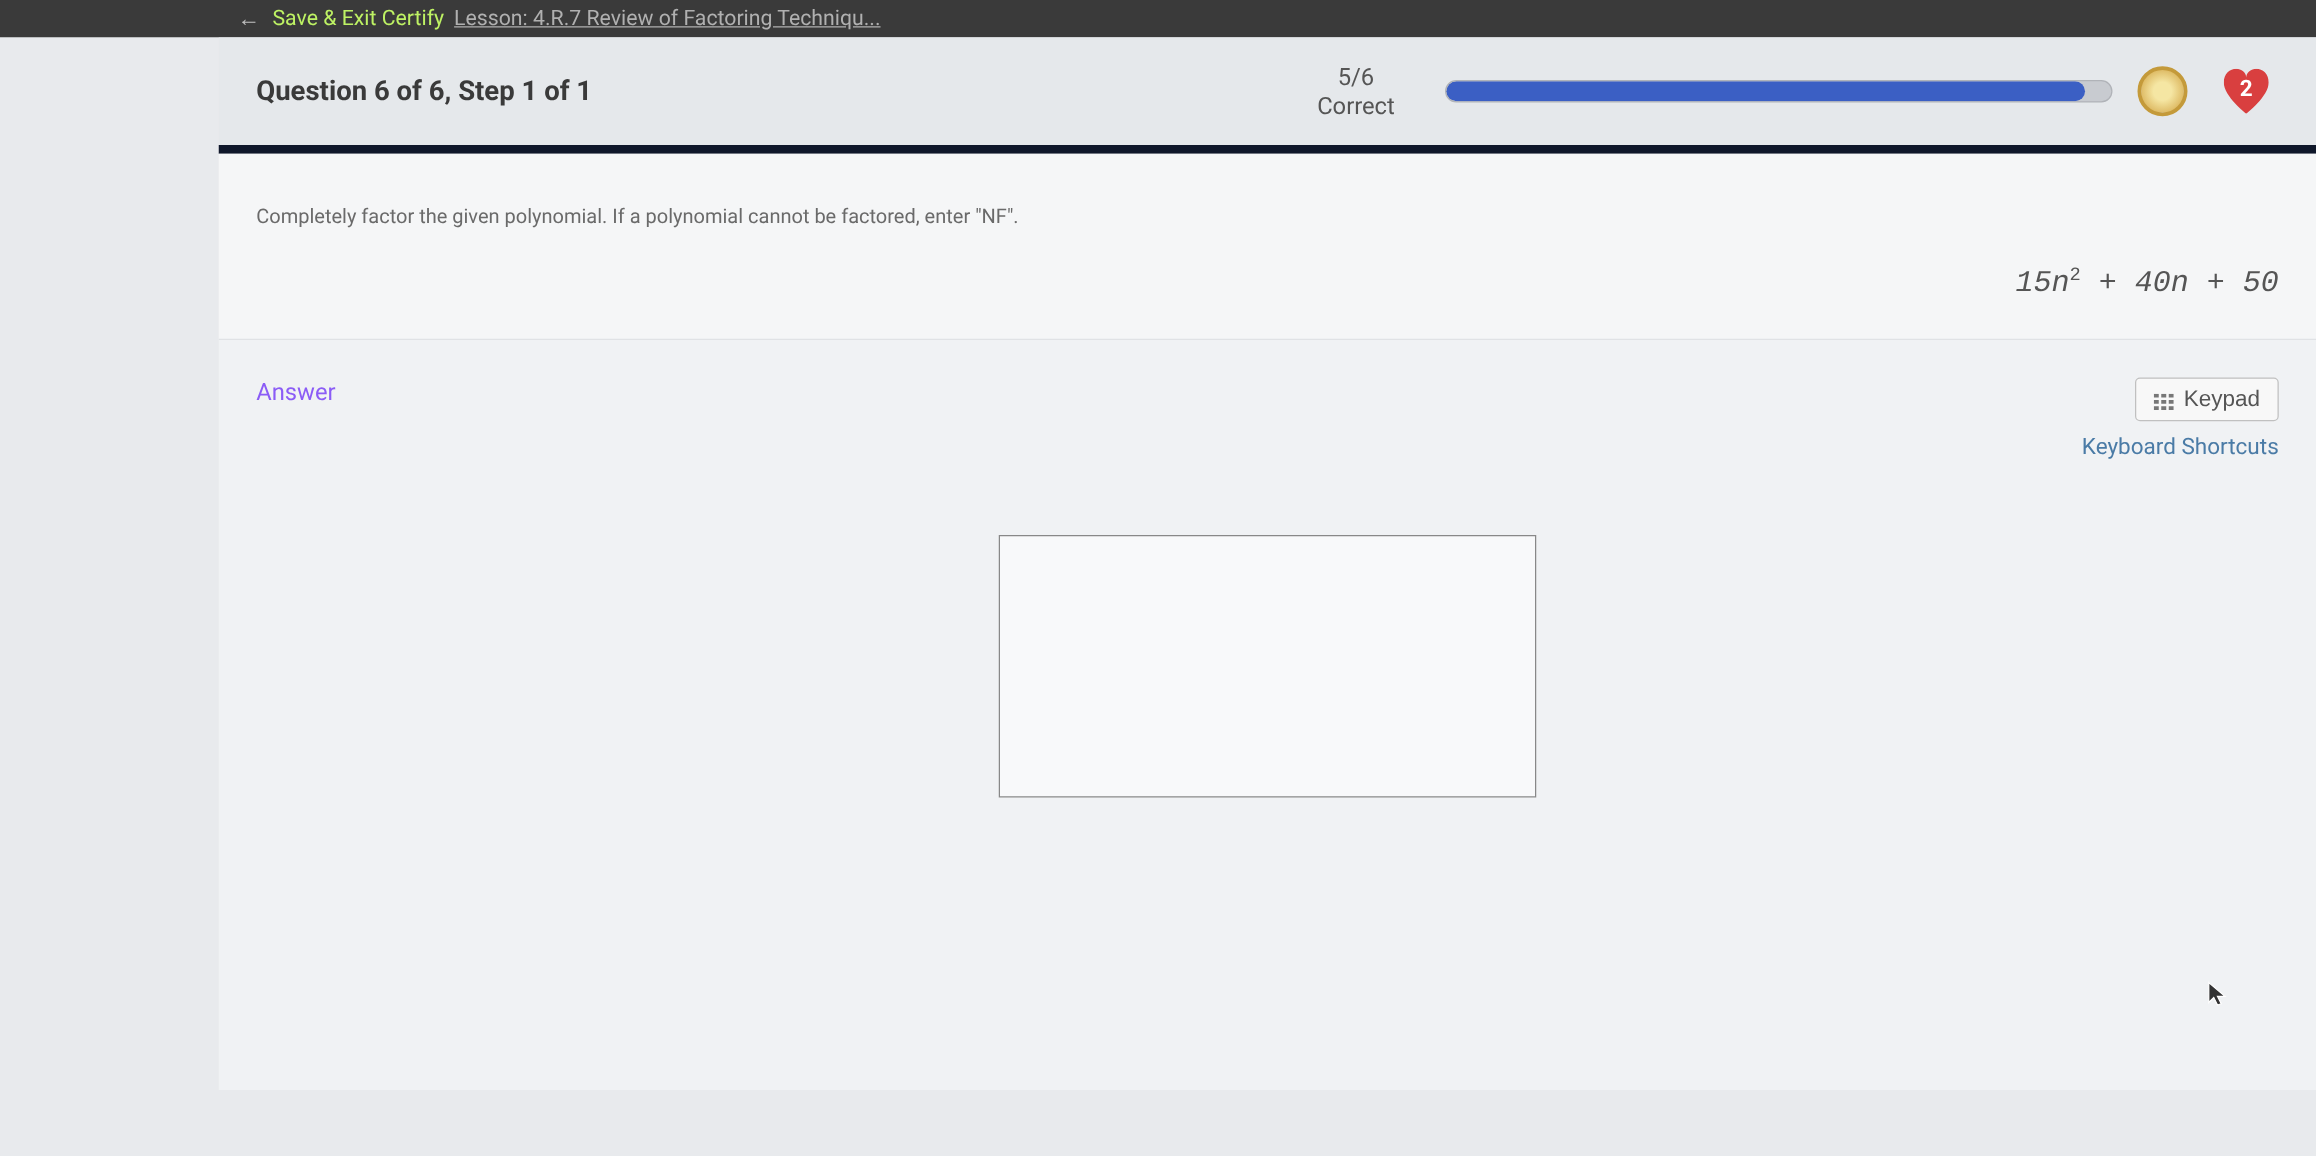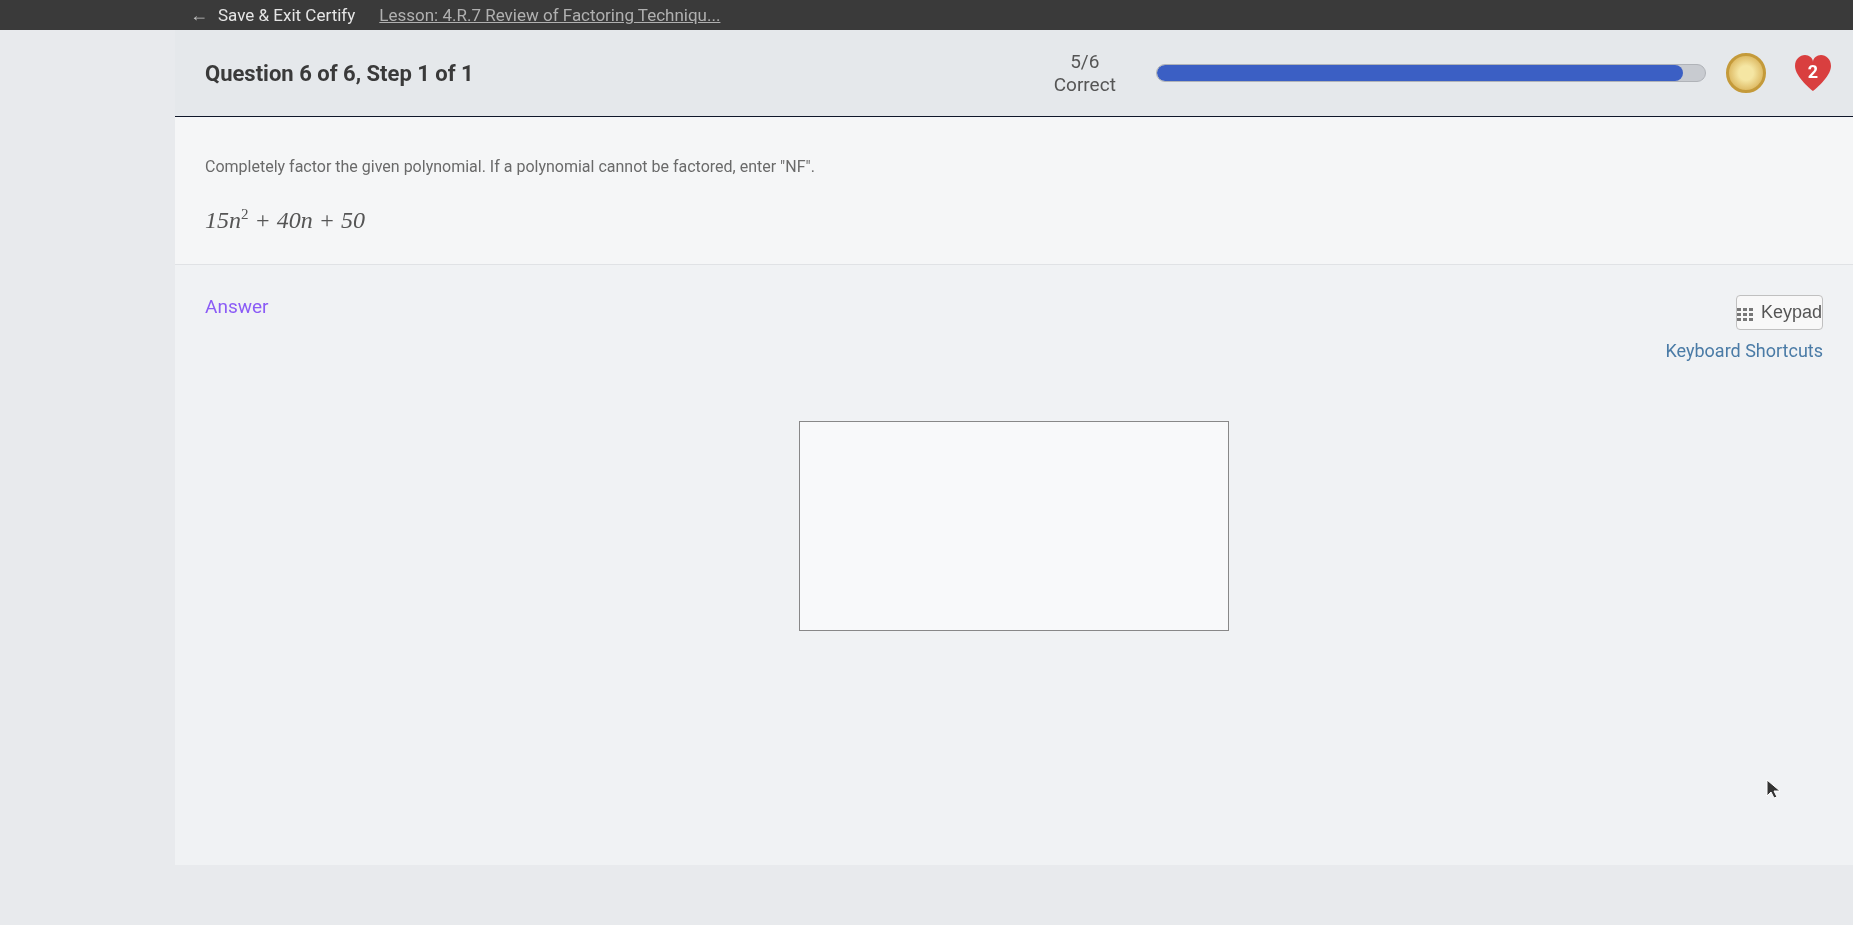--- a/index.html
+++ b/index.html
@@ -23,37 +23,37 @@
       color: #c0c0c0;
       font-size: 17px;
     }
     .back-arrow {
       margin-right: 10px;
       font-size: 18px;
       color: #c0c0c0;
       margin-left: 170px;
     }
     .save-exit {
-      color: #e5e5e5;
-      margin-right: 24px;
+      color: #bef264;
+      margin-right: 8px;
     }
     .lesson-title {
       color: #b0b0b0;
       text-decoration: underline;
     }
     .main-container {
       padding: 0;
       background: #e8eaed;
     }
     .header-row {
       display: flex;
       align-items: center;
-      padding: 20px 18px 20px 30px;
+      padding: 20px 34px 20px 30px;
       background: #e5e8eb;
-      border-bottom: 1px solid #0f172a;
+      border-bottom: 7px solid #0f172a;
       margin-left: 175px;
       margin-right: 0;
       justify-content: center;
     }
     .question-title {
       font-weight: bold;
       font-size: 22px;
       color: #3a3a3a;
     }
     .correct-block {
@@ -128,22 +128,22 @@
       margin-left: 175px;
       padding: 40px 30px 30px 30px;
       border-bottom: 1px solid #e0e2e5;
     }
     .instruction {
       color: #6a6a6a;
       font-size: 16px;
       margin-bottom: 30px;
     }
     .polynomial {
-      text-align: left;
-      font-family: Liberation Serif, serif;
+      text-align: right;
+      font-family: Liberation Mono, monospace;
       font-size: 24px;
       color: #555;
       font-style: italic;
       margin-top: 21px;
     }
     .polynomial sup {
       font-size: 15px;
       font-style: normal;
     }
     .answer-section {
@@ -162,21 +162,21 @@
       font-size: 19px;
       color: #8b5cf6;
     }
     .keypad-controls {
       text-align: right;
     }
     .keypad-button {
       background: #f8f8f8;
       border: 1px solid #c0c0c0;
       border-radius: 4px;
-      padding: 6px 0;
+      padding: 6px 14px;
       font-size: 18px;
       color: #555;
       cursor: pointer;
       display: inline-flex;
       align-items: center;
       gap: 8px;
     }
     .keypad-grid-icon {
       display: inline-block;
       width: 16px;

